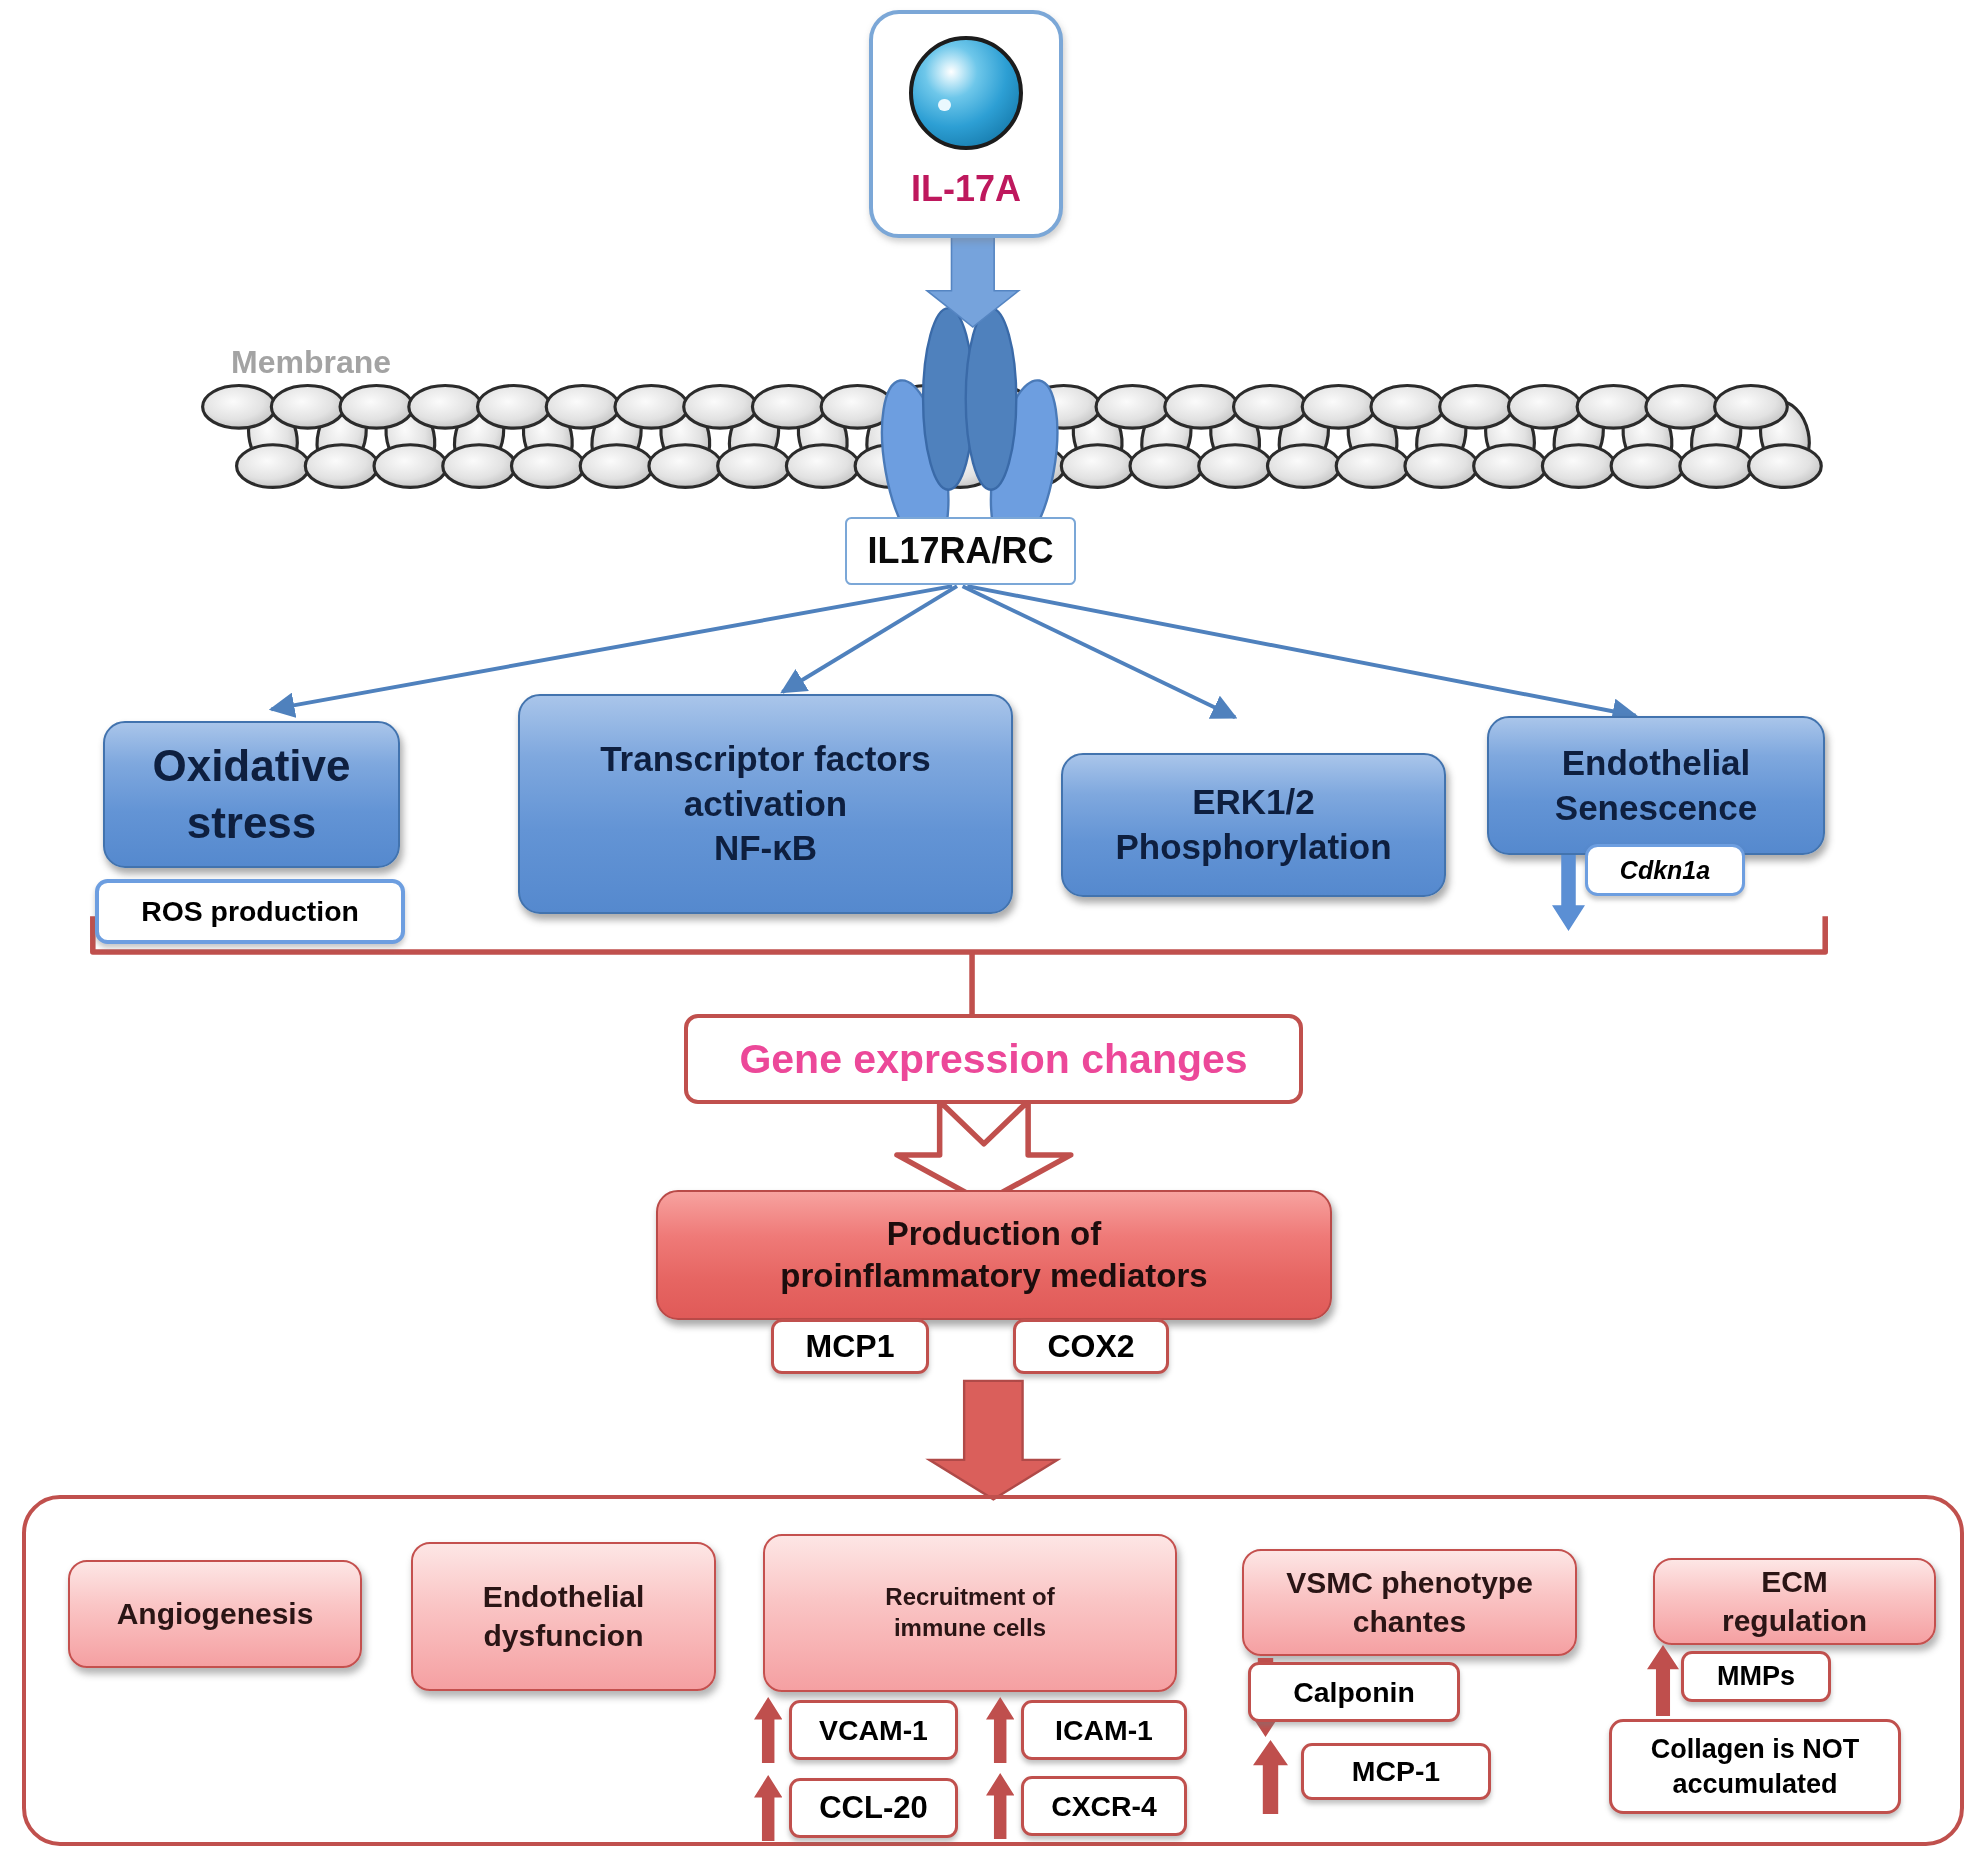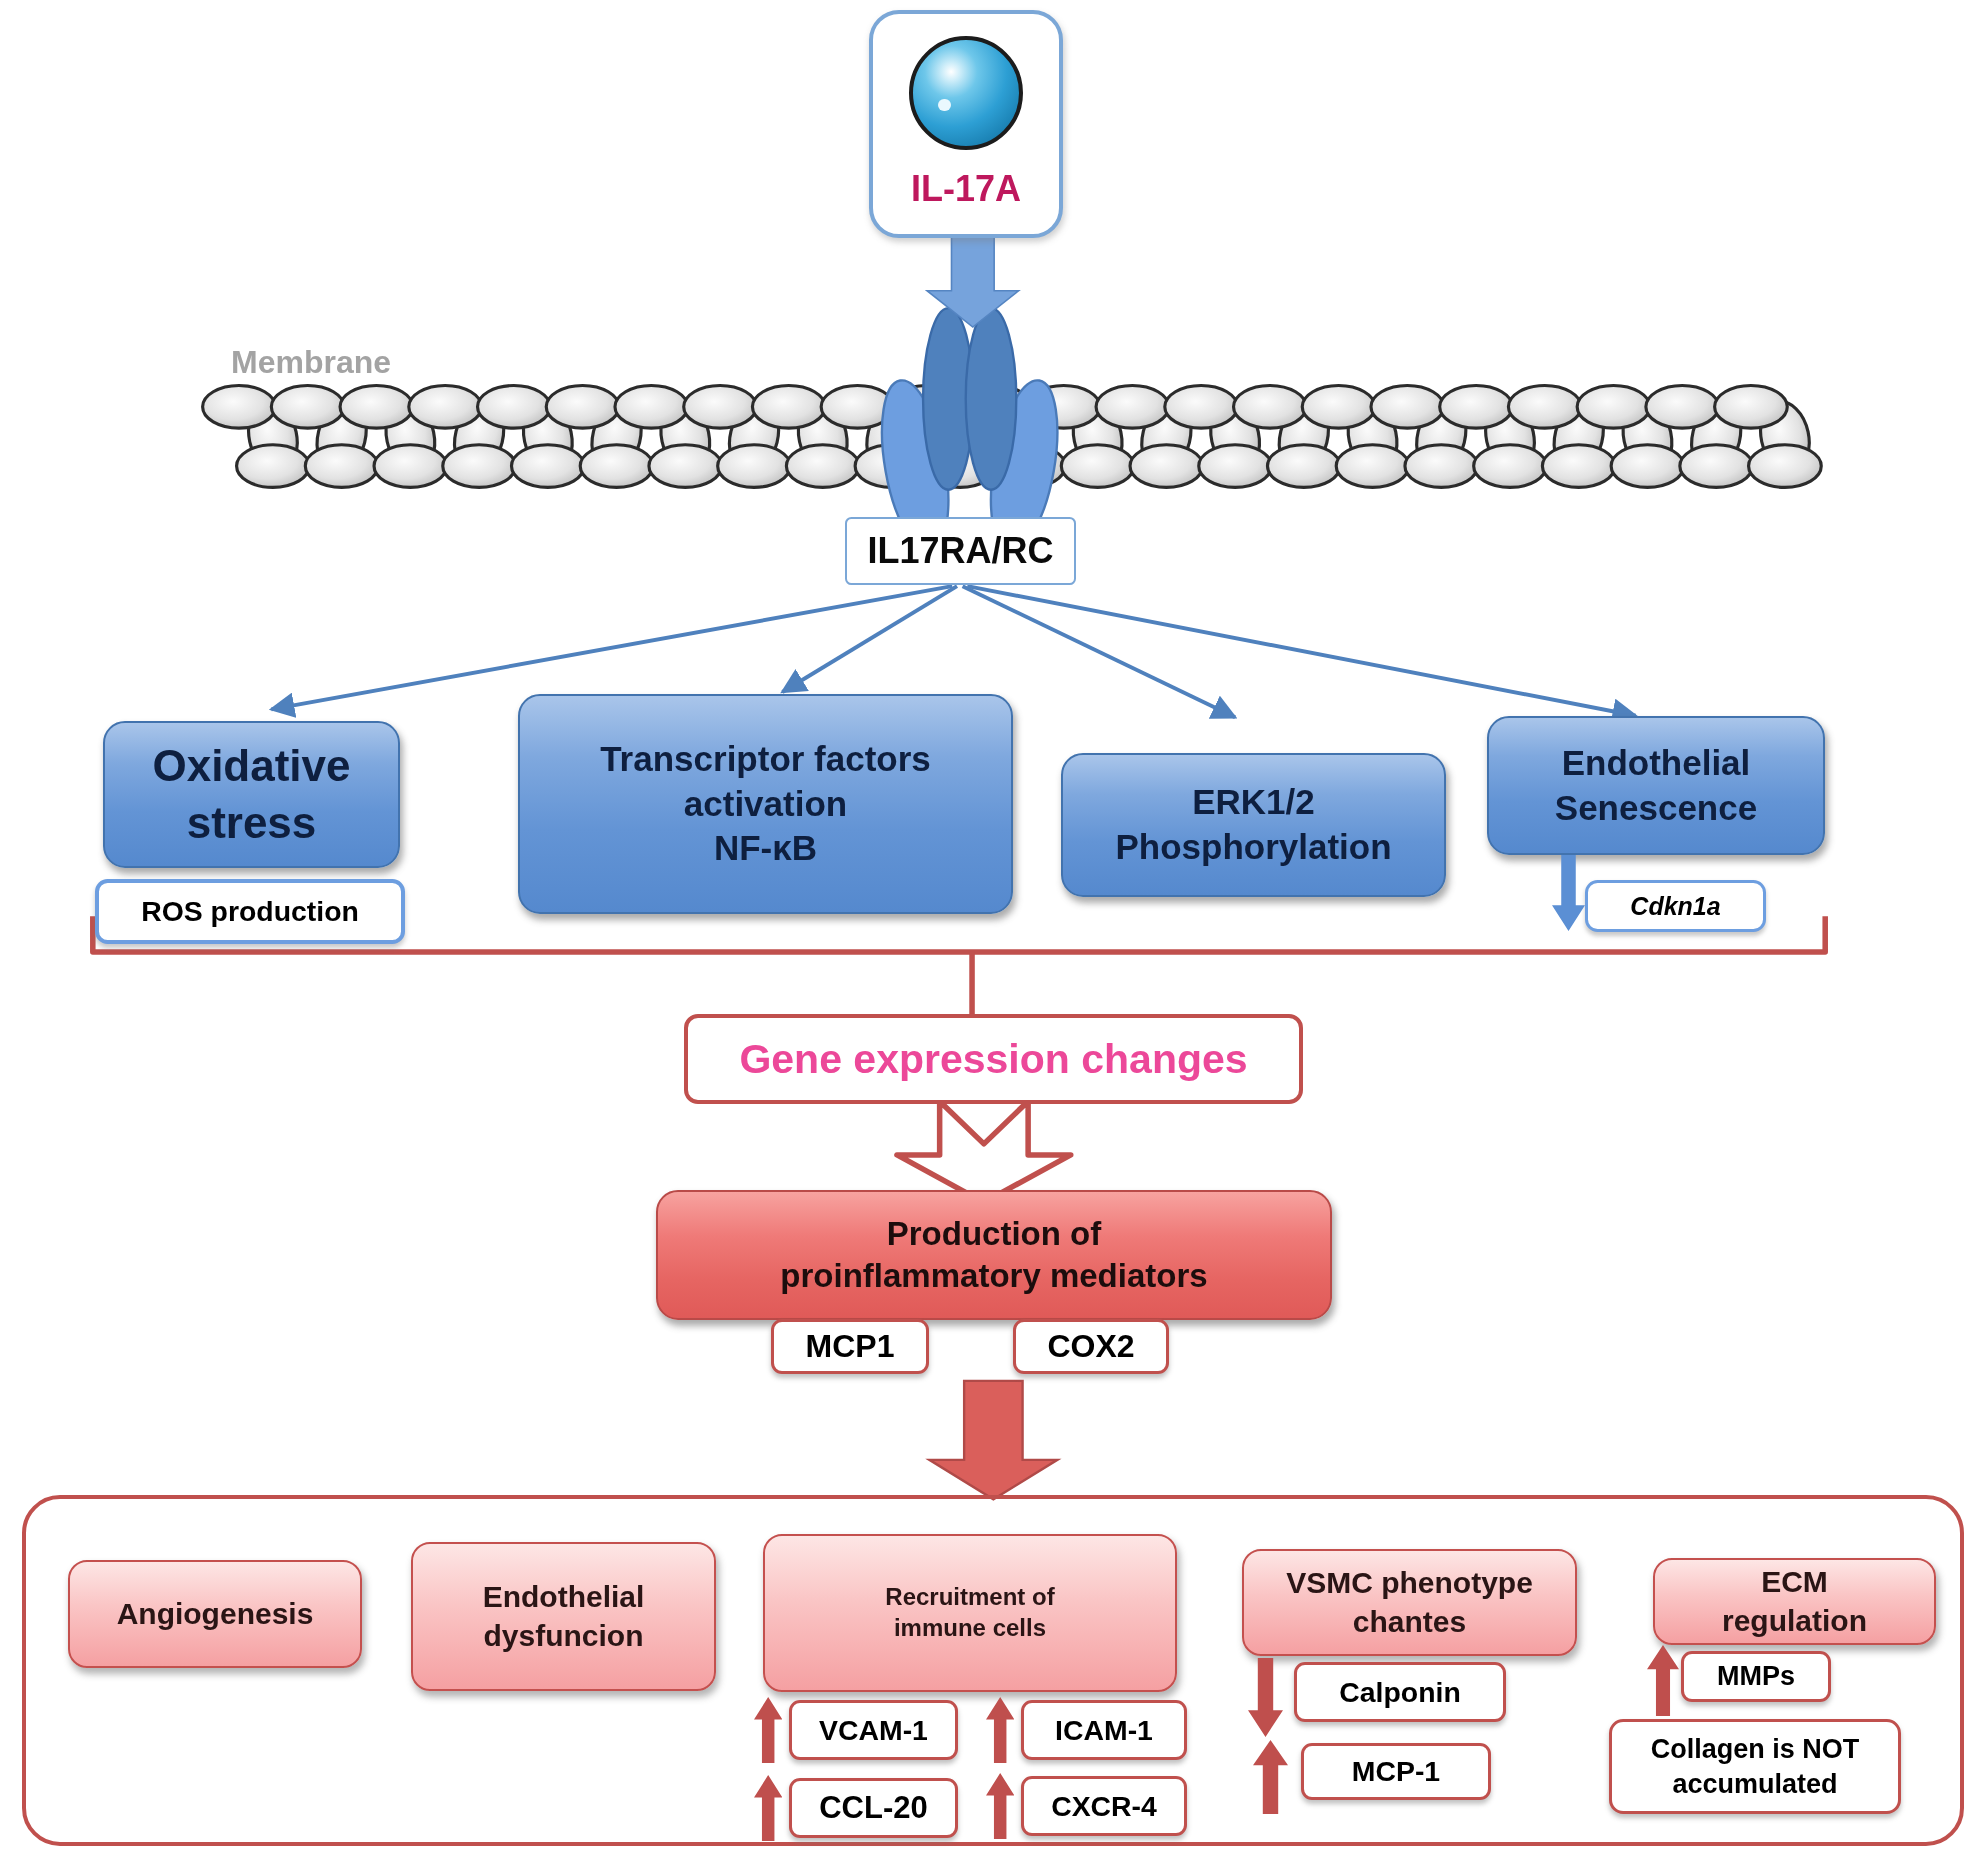--- a/index.html
+++ b/index.html
@@ -188,21 +188,21 @@
   <div class="abs box blue-box" style="left:1061px;top:753px;width:385px;height:144px;font-size:35px;">
     <span class="lbl">ERK1/2
 Phosphorylation</span>
   </div>
   <div class="abs box blue-box" style="left:1487px;top:716px;width:338px;height:139px;font-size:35px;">
     <span class="lbl">Endothelial
 Senescence</span>
   </div>
 
   <div class="abs ad blue-ad" style="left:1552px;top:855px;width:33px;height:76px;"></div>
-  <div class="abs box" style="left:1585px;top:880px;width:181px;height:52px;font-size:25px;font-weight:bold;
+  <div class="abs box" style="left:1585px;top:844px;width:160px;height:52px;font-size:25px;font-weight:bold;
               background:#fff;border:3.2px solid #6d9ee0;border-radius:12.6px;color:#000;
               box-shadow:0 3.2px 4.7px rgba(120,120,120,.4);">
     <span class="lbl italic">Cdkn1a</span>
   </div>
 
   <div class="abs box gene-box" style="left:684px;top:1014px;width:619px;height:90px;font-size:41px;">
     <span class="lbl">Gene expression changes</span>
   </div>
 
   <div class="abs box red-big" style="left:656px;top:1190px;width:676px;height:130px;font-size:33px;">
@@ -245,21 +245,21 @@
   <div class="abs au" style="left:986px;top:1773px;width:28.4px;height:66px;"></div>
   <div class="abs box wr" style="left:1021px;top:1776px;width:166px;height:60px;font-size:28.4px;">
     <span class="lbl">CXCR-4</span>
   </div>
 
   <div class="abs box pink" style="left:1242px;top:1549px;width:335px;height:107px;font-size:30px;">
     <span class="lbl">VSMC phenotype
 chantes</span>
   </div>
   <div class="abs ad" style="left:1248px;top:1658px;width:35px;height:79px;"></div>
-  <div class="abs box wr" style="left:1294px;top:1662px;width:212px;height:60px;font-size:28.4px;">
+  <div class="abs box wr" style="left:1248px;top:1662px;width:212px;height:60px;font-size:28.4px;">
     <span class="lbl">Calponin</span>
   </div>
   <div class="abs au" style="left:1253px;top:1740px;width:35px;height:74px;"></div>
   <div class="abs box wr" style="left:1301px;top:1743px;width:190px;height:57px;font-size:28.4px;">
     <span class="lbl">MCP-1</span>
   </div>
 
   <div class="abs box pink" style="left:1653px;top:1558px;width:283px;height:87px;font-size:30px;">
     <span class="lbl">ECM
 regulation</span>

